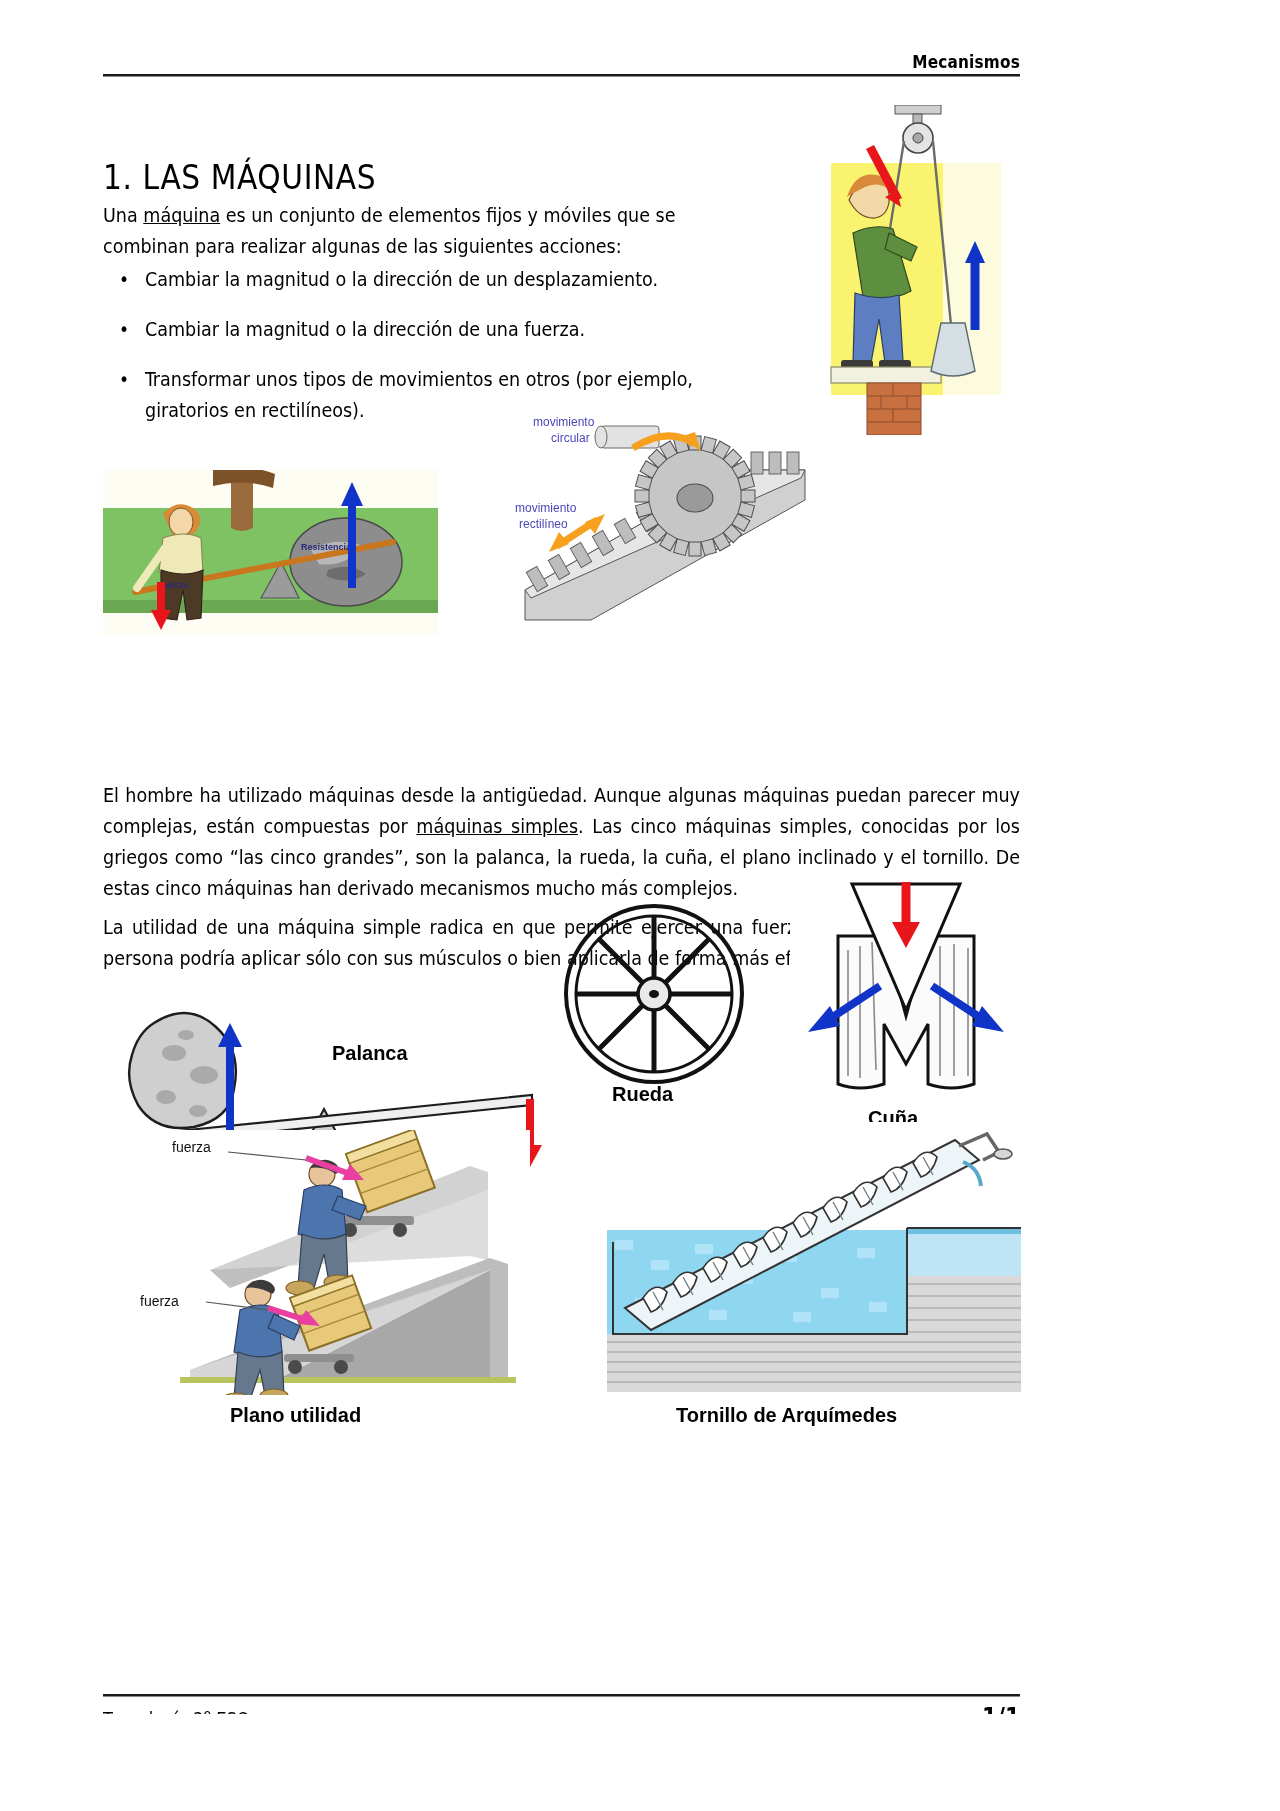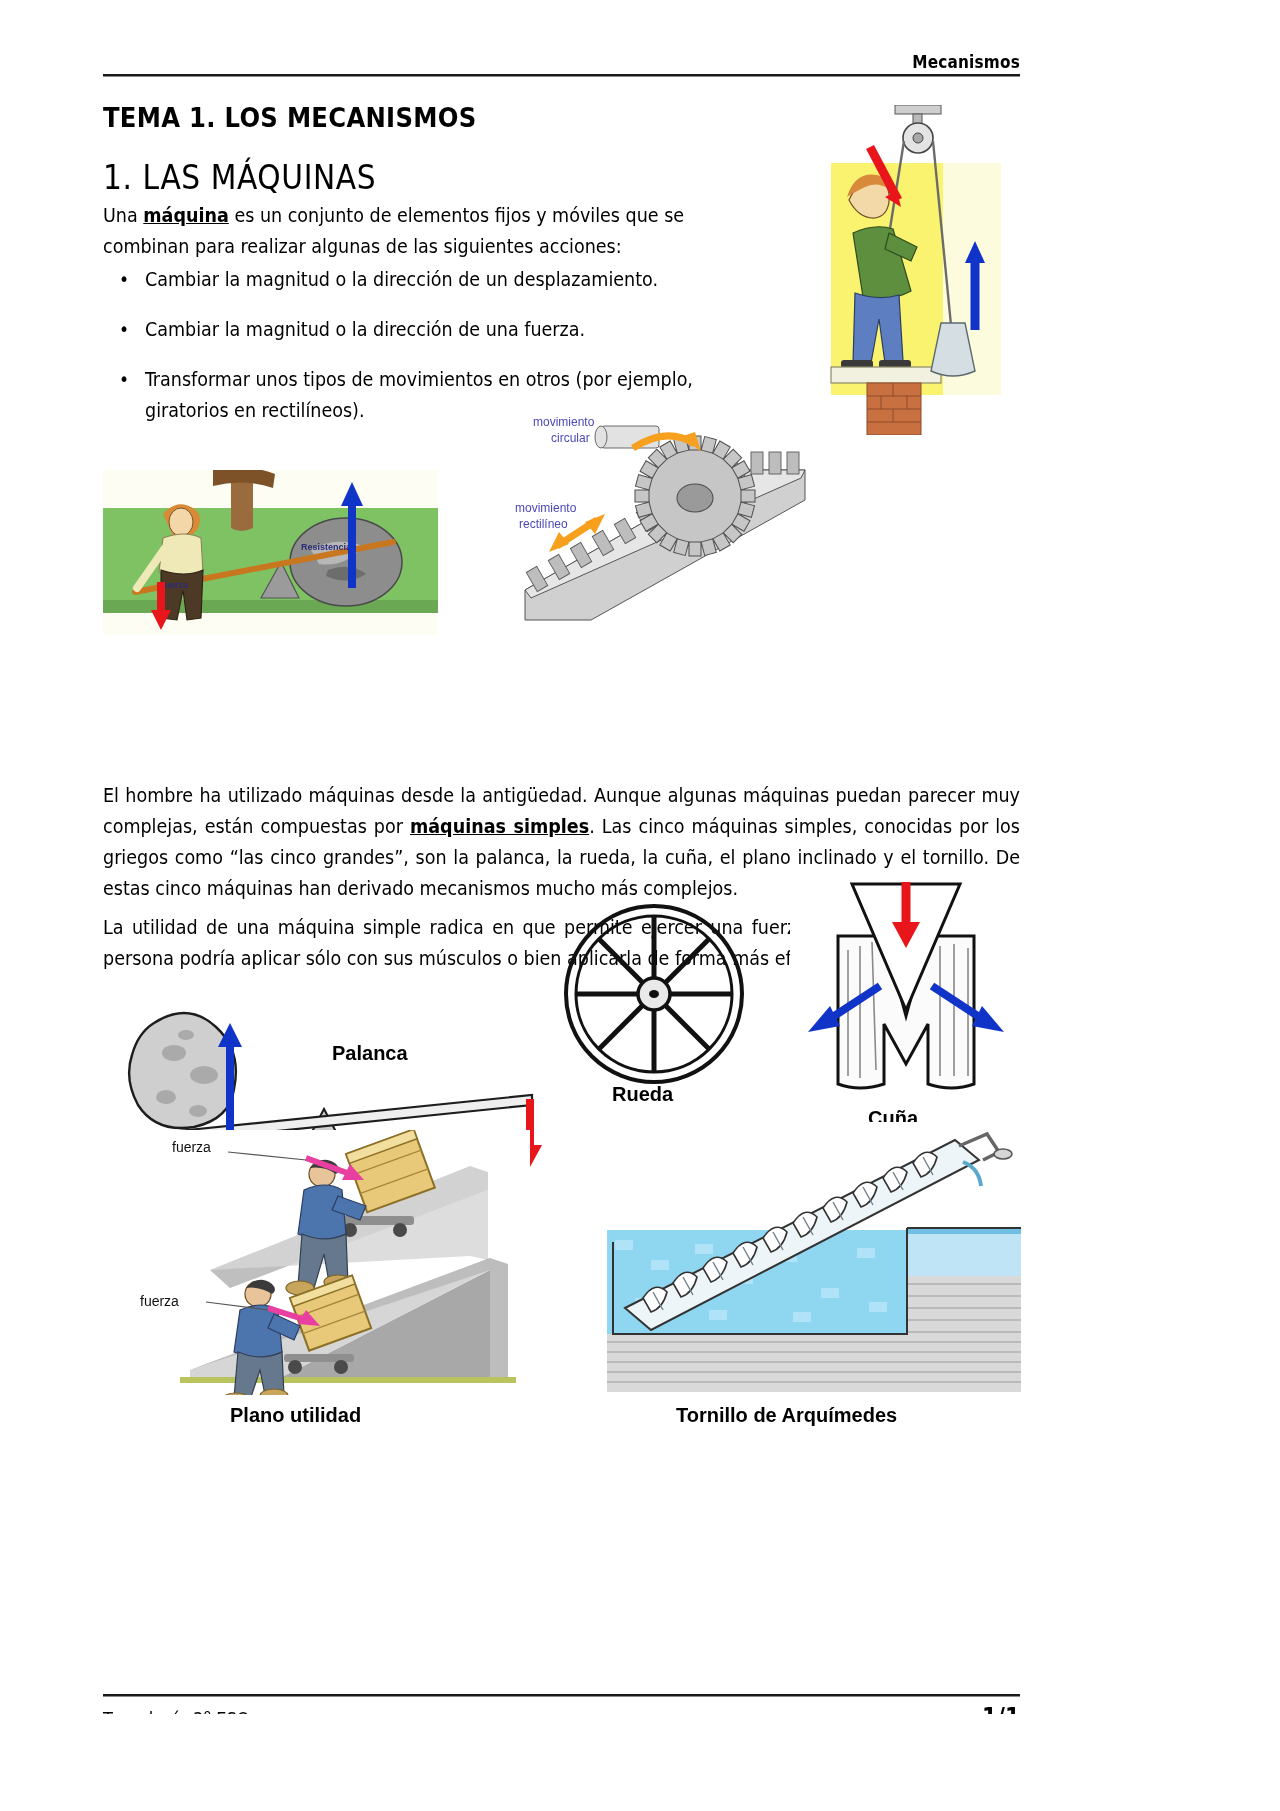--- a/index.html
+++ b/index.html
@@ -27,39 +27,38 @@
   .bodytext{font-family:"DejaVu Sans Condensed","Liberation Sans",sans-serif;font-size:19.5px;line-height:31px;}
   .p-intro{position:absolute;left:103px;top:200px;width:620px;}
   .bullets{position:absolute;left:103px;top:264px;width:660px;}
   .bullet{display:flex;margin-bottom:19px;}
   .bullet .dot{width:42px;flex:0 0 42px;text-align:center;font-size:19px;line-height:31px;}
   .bullet .btxt{flex:1;}
 
   .p-block{position:absolute;left:103px;width:917px;text-align:justify;}
   .p1{top:780px;}
   .p2{top:912px;}
-  u.b{font-weight:bold;text-decoration:underline;}
+  u.b{font-weight:normal;text-decoration:underline;}
 
   
   .cap{position:absolute;font-family:"Liberation Sans",sans-serif;font-weight:bold;font-size:20px;}
 
   
   .fig{position:absolute;}
 </style>
 </head>
 <body>
 
 <div class="page">
 
   <div class="hdr">
     <div class="hdr-text">Mecanismos</div>
     <div class="rule"></div>
   </div>
 
-  <div class="h1">TEMA 1. LOS MECANISMOS</div>
   <div class="h2">1. LAS MÁQUINAS</div>
 
   <div class="p-intro bodytext"><span>Una </span><u class="b">máquina</u><span> es un conjunto de elementos fijos y móviles que se combinan para realizar algunas de las siguientes acciones:</span></div>
 
   <div class="bullets bodytext">
     <div class="bullet">
       <span class="dot">•</span>
       <span class="btxt">Cambiar la magnitud o la dirección de un desplazamiento.</span>
     </div>
     <div class="bullet">

